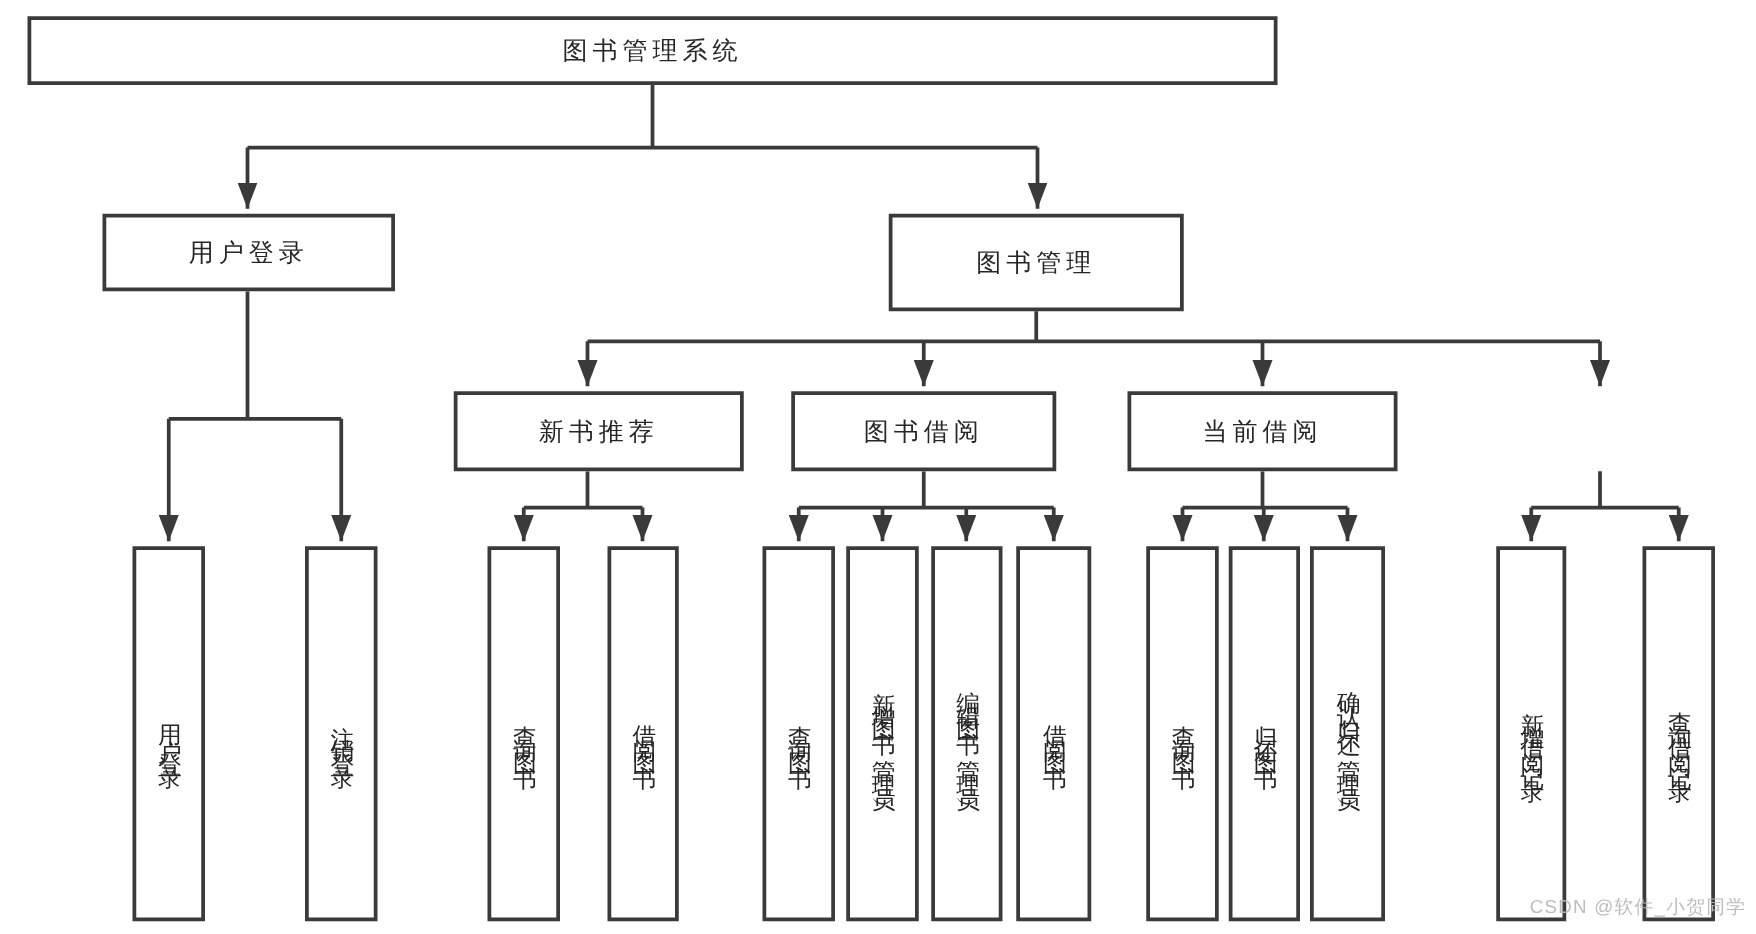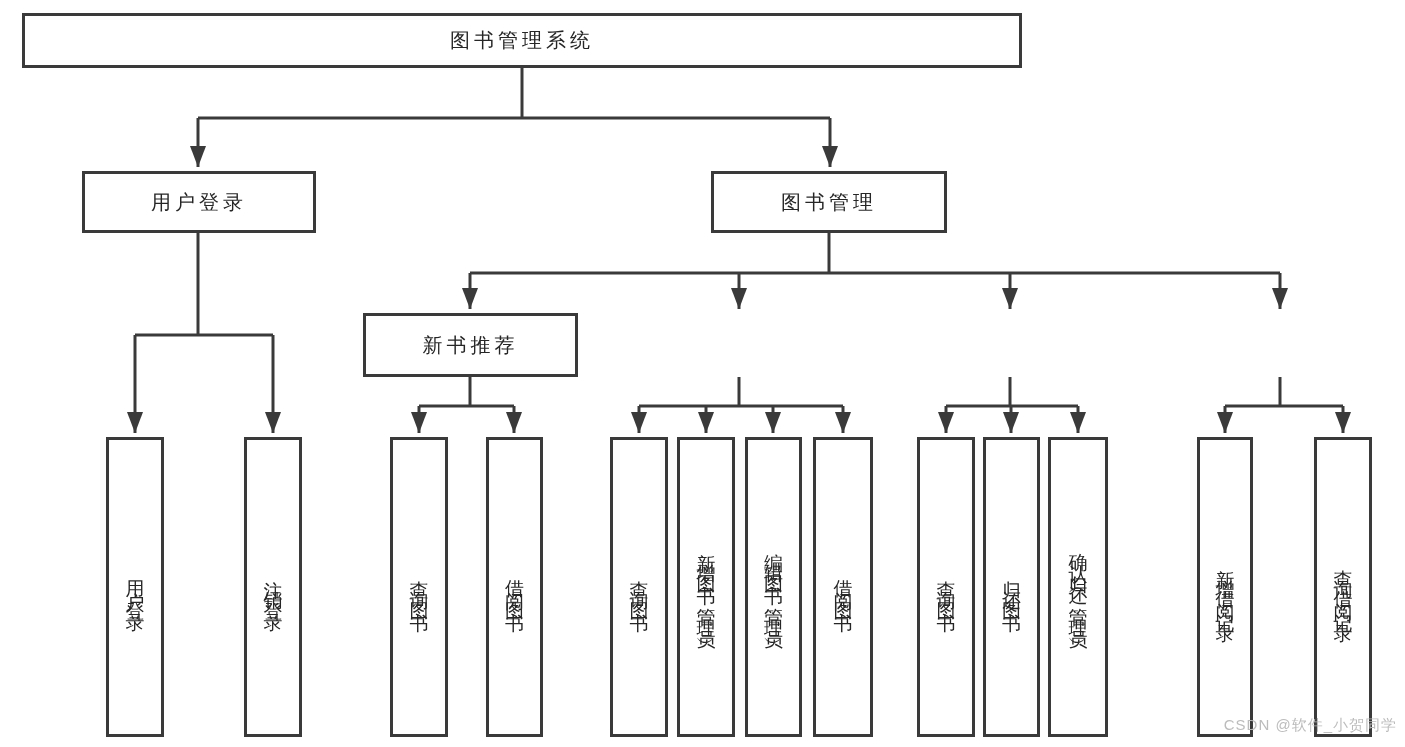--- a/index.html
+++ b/index.html
@@ -114,26 +114,32 @@
     </g>
   </svg>
 
   <div class="box root-box" style="left:22px;top:13px;width:1000px;height:55px">
     <span class="hlabel">图书管理系统</span>
   </div>
 
   <div class="box" style="left:82px;top:171px;width:234px;height:62px">
     <span class="hlabel">用户登录</span>
   </div>
-  <div class="box" style="left:711px;top:171px;width:236px;height:62px">
+  <div class="box" style="left:711px;top:171px;width:236px;height:78px">
     <span class="hlabel">图书管理</span>
   </div>
 
-  <div class="box" style="left:363px;top:313px;width:215px;height:64px">
+  <div class="box" style="left:363px;top:313px;width:232px;height:64px">
     <span class="hlabel">新书推荐</span>
+  </div>
+  <div class="box" style="left:633px;top:313px;width:212px;height:64px">
+    <span class="hlabel">图书借阅</span>
+  </div>
+  <div class="box" style="left:902px;top:313px;width:216px;height:64px">
+    <span class="hlabel">当前借阅</span>
   </div>
 
   <div class="box vbox" style="left:106px;top:437px;width:58px;height:300px">
     <span class="vlabel">用户登录</span>
   </div>
   <div class="box vbox" style="left:244px;top:437px;width:58px;height:300px">
     <span class="vlabel">注销登录</span>
   </div>
 
   <div class="box vbox" style="left:390px;top:437px;width:58px;height:300px">

